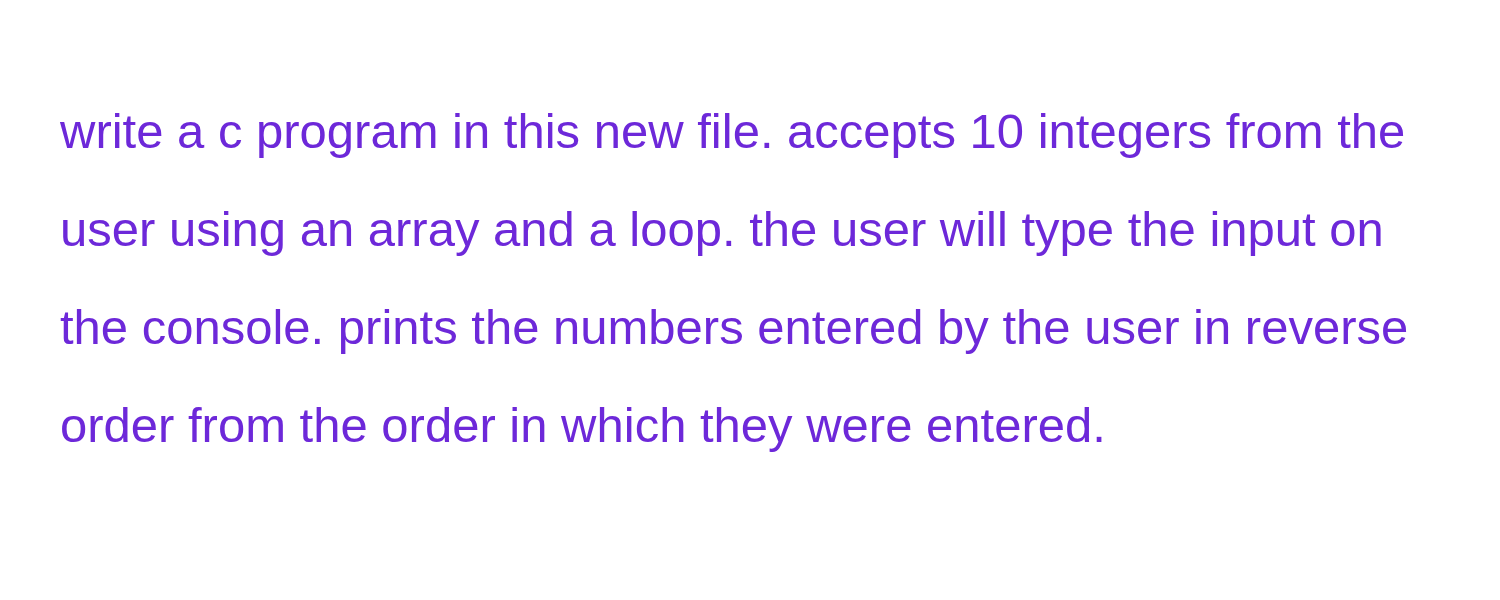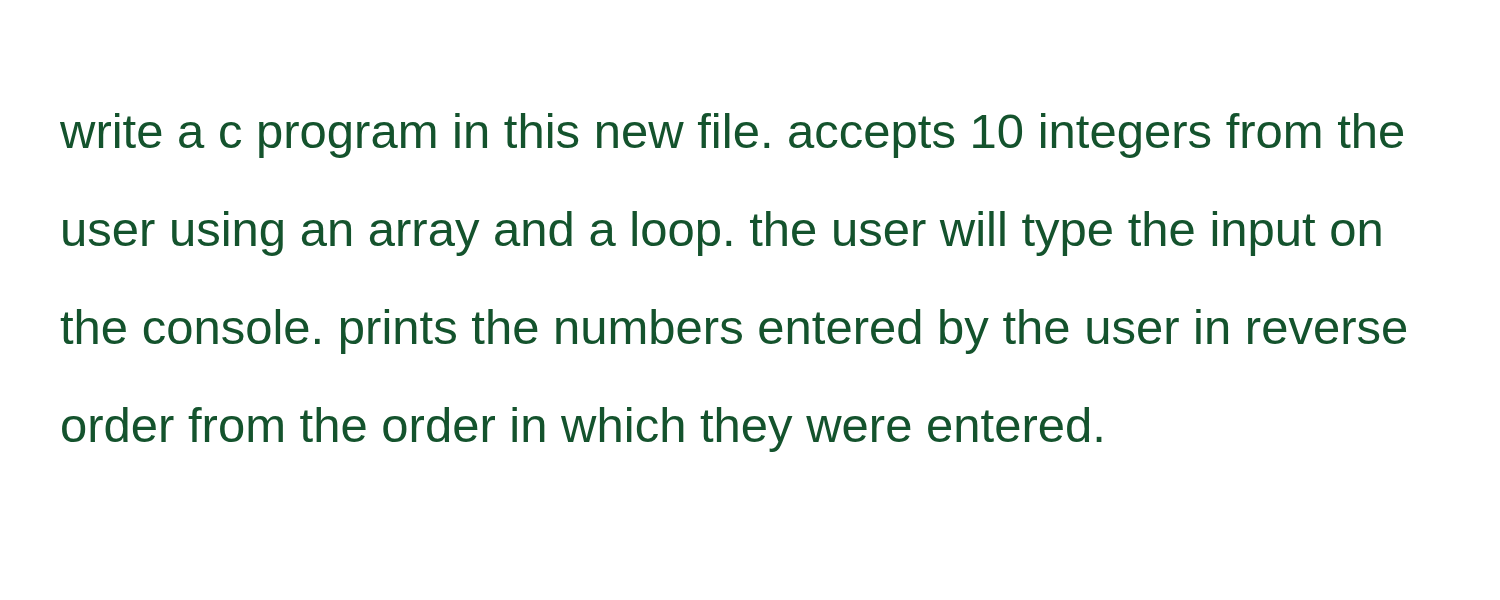--- a/index.html
+++ b/index.html
@@ -13,21 +13,21 @@
       background: #ffffff;
       font-family: -apple-system, BlinkMacSystemFont, "Segoe UI", Helvetica, Arial, sans-serif;
       padding: 82px 60px 60px 60px;
       display: flex;
       align-items: flex-start;
       justify-content: flex-start;
     }
     .content {
       font-size: 49px;
       line-height: 2.0;
-      color: #14532d;
+      color: #6d28d9;
       font-weight: 400;
       letter-spacing: 0px;
       max-width: 1400px;
     }
   </style>
 </head>
 <body>
 
 <div class="content">
   <span>write a c program in this new file. accepts 10 integers from the user using an array and a loop. the user will type the input on the console. prints the numbers entered by the user in reverse order from the order in which they were entered.</span>

